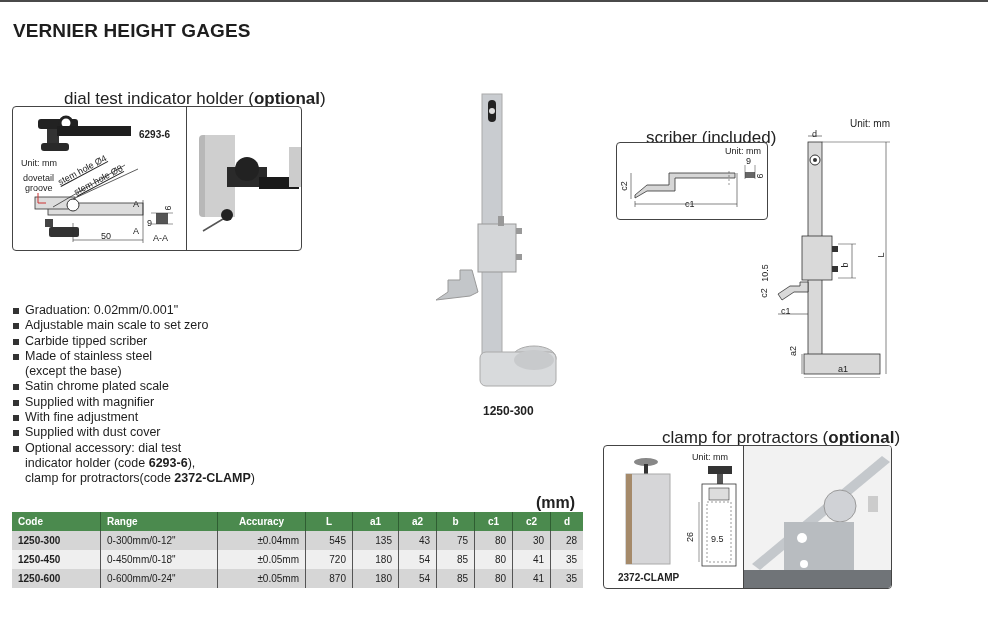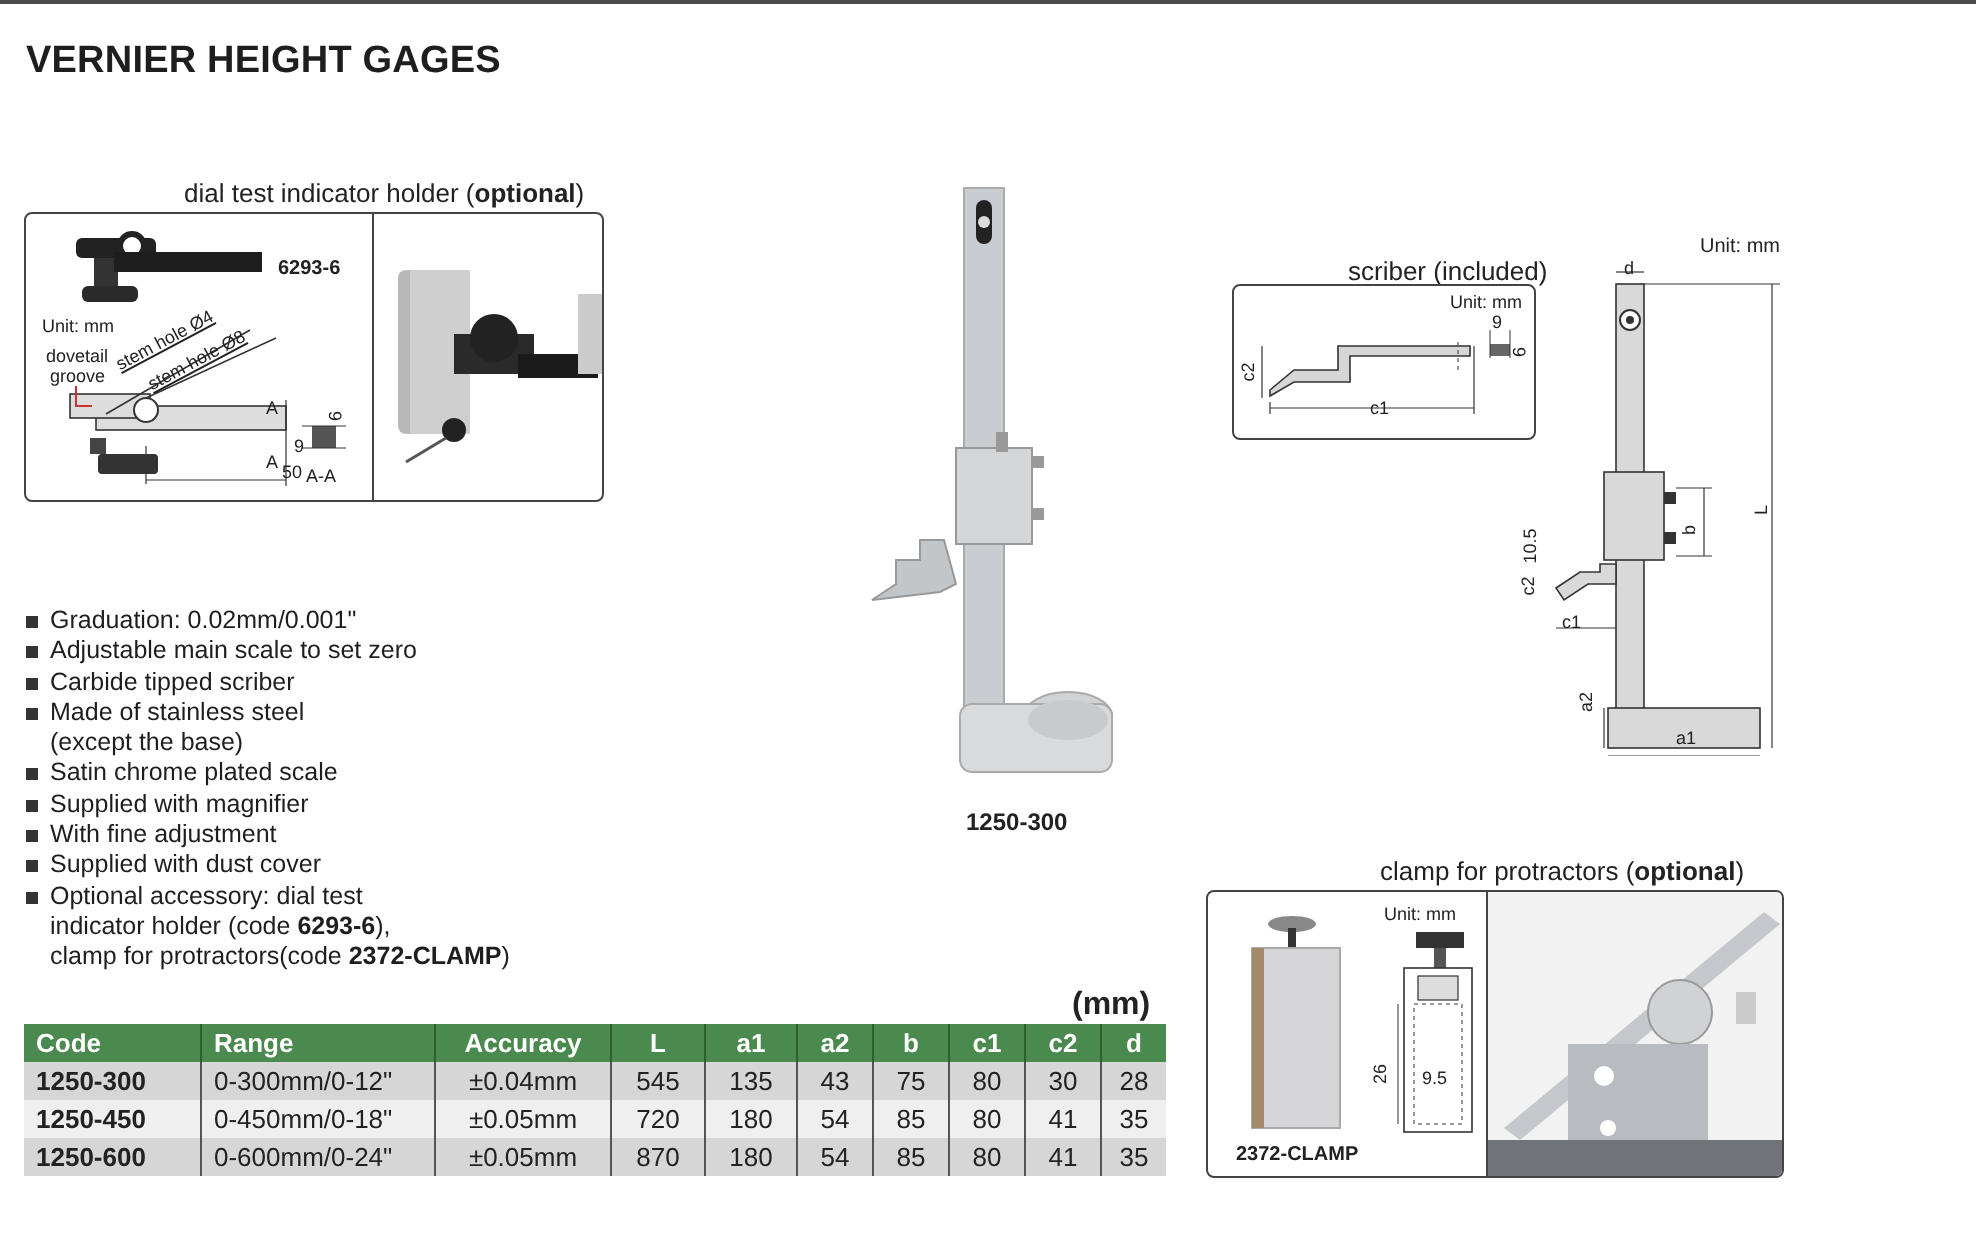--- a/index.html
+++ b/index.html
@@ -1,33 +1,33 @@
 <!DOCTYPE html>
 <html><head>
 <meta charset="utf-8">
 <style>
   html, body { margin:0; padding:0; }
   body { width:988px; height:618px; background:#fff; position:relative; overflow:hidden;
          font-family:"Liberation Sans", sans-serif; color:#222; }
   .topline { position:absolute; left:0; top:0; width:988px; height:2px; background:#4a4a4a; }
   .title { position:absolute; left:13px; top:20px; font-size:19px; font-weight:bold; color:#1e1e1e; letter-spacing:0.1px; }
-  .cap { position:absolute; font-size:13px; color:#222; white-space:nowrap;margin-left:28px; }
+  .cap { position:absolute; font-size:17px; color:#222; white-space:nowrap; }
   .cap b { font-weight:bold; }
   .box { position:absolute; border:1px solid #444; border-radius:4px; background:#fff; overflow:hidden; }
   .abs { position:absolute; }
   .small { font-size:9px; color:#222; white-space:nowrap; }
   .bold { font-weight:bold; }
   ul.features { position:absolute; left:12px; top:303px; margin:0; padding:0; list-style:none; font-size:12.5px; line-height:15.3px; color:#1e1e1e; }
   ul.features li { position:relative; padding-left:13px; }
   ul.features li::before { content:""; position:absolute; left:1px; top:5px; width:6px; height:6px; background:#333; }
   ul.features li.cont::before { display:none; }
-  table.spec { position:absolute; left:12px; top:512px; border-collapse:collapse; font-size:13px; }
+  table.spec { position:absolute; left:12px; top:512px; border-collapse:collapse; font-size:10px; }
   table.spec th { background:#4b8a4e; color:#fff; font-weight:bold; height:19px; padding:0 6px; border-right:1px solid #2f5e32; text-align:center; }
   table.spec th.l { text-align:left; }
-  table.spec td { height:19px; padding:0 6px; border-right:1px solid #555; text-align:center; color:#222; }
+  table.spec td { height:19px; padding:0 6px; border-right:1px solid #555; text-align:right; color:#222; }
   table.spec td.l { text-align:left; }
   table.spec tr.r0 td { background:#d6d6d6; }
   table.spec tr.r1 td { background:#efefef; }
   table.spec tr.r2 td { background:#d6d6d6; }
   table.spec td.code { font-weight:bold; text-align:left; }
   .mm { position:absolute; left:536px; top:494px; font-size:16px; font-weight:bold; }
 </style>
 </head>
 <body>
 
@@ -61,21 +61,21 @@
     <line x1="138" y1="117" x2="160" y2="117" stroke="#333" stroke-width="0.5"></line>
   </svg>
   <div class="abs small bold" style="left:126px; top:22px; font-size:10px;">6293-6</div>
   <div class="abs small" style="left:8px; top:51px;">Unit: mm</div>
   <div class="abs small" style="left:10px; top:66px;text-align:right;">dovetail</div>
   <div class="abs small" style="left:12px; top:76px;">groove</div>
   <div class="abs small" style="left:48px; top:70px; transform:rotate(-28deg); transform-origin:left bottom; text-decoration:underline;">stem hole Ø4</div>
   <div class="abs small" style="left:64px; top:80px; transform:rotate(-28deg); transform-origin:left bottom; text-decoration:underline;">stem hole Ø8</div>
   <div class="abs small" style="left:120px; top:92px;">A</div>
   <div class="abs small" style="left:120px; top:119px;">A</div>
-  <div class="abs small" style="left:88px; top:124px;margin-left:40px;">50</div>
+  <div class="abs small" style="left:88px; top:124px;">50</div>
   <div class="abs small" style="left:134px; top:111px;">9</div>
   <div class="abs small" style="left:152px; top:96px; transform:rotate(90deg);">9</div>
   <div class="abs small" style="left:140px; top:126px;">A-A</div>
 
   <svg class="abs" style="left:174px; top:0;" width="114" height="143">
     <rect x="12" y="28" width="36" height="82" rx="4" fill="#b8b8b8"></rect>
     <rect x="18" y="28" width="30" height="82" fill="#cfcfcf"></rect>
     <rect x="40" y="60" width="40" height="20" fill="#2a2a2a"></rect>
     <circle cx="60" cy="62" r="12" fill="#222"></circle>
     <rect x="72" y="70" width="40" height="12" fill="#1a1a1a"></rect>

